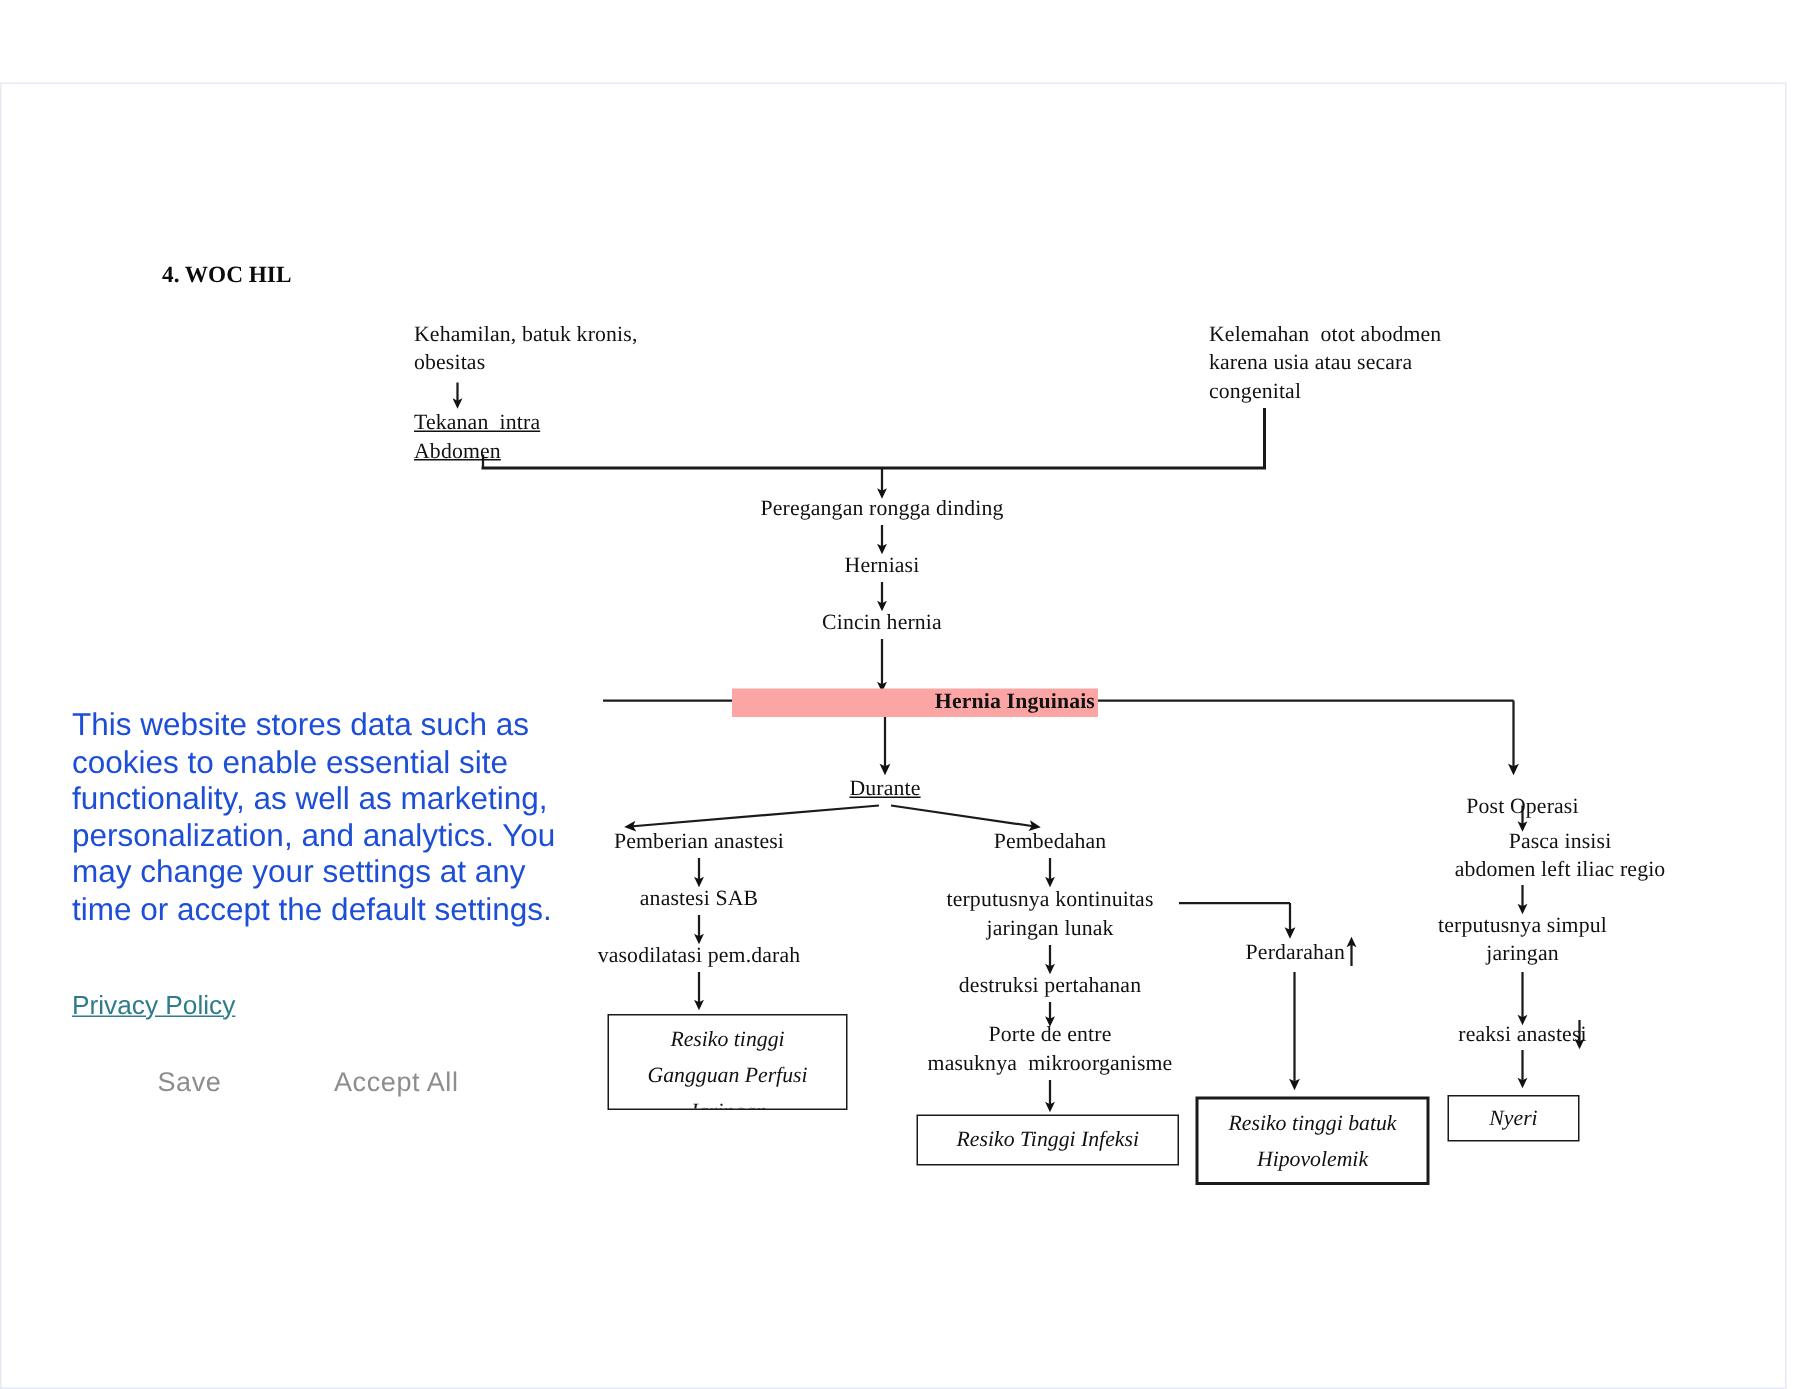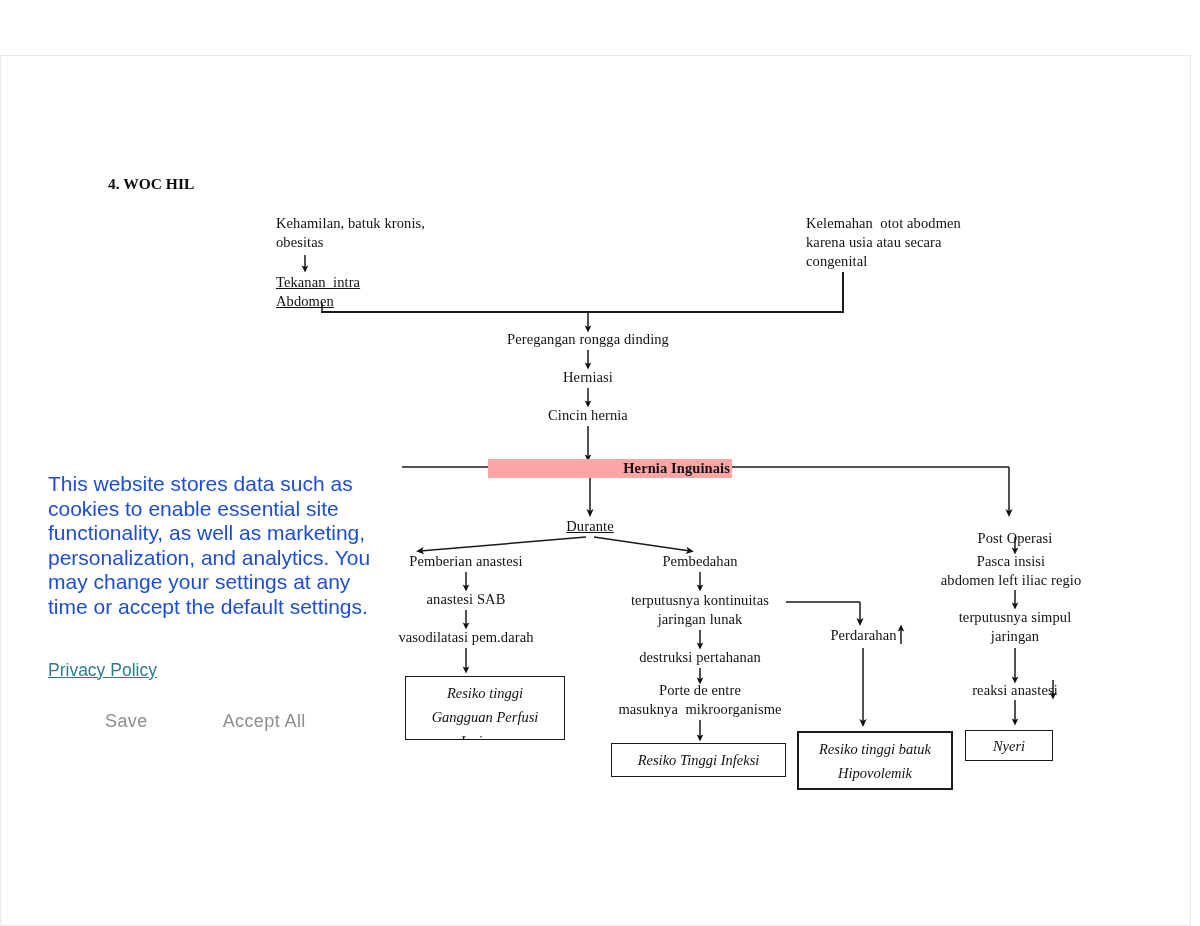--- a/index.html
+++ b/index.html
@@ -223,21 +223,21 @@
     <div class="node center" style="left:610px; top:591px; width:180px;">terputusnya kontinuitas
 jaringan lunak</div>
 
     <div class="node center" style="left:610px; top:648px; width:180px;">destruksi pertahanan</div>
 
     <div class="node center" style="left:600px; top:681px; width:200px;">Porte de entre
 masuknya  mikroorganisme</div>
 
     <div class="node center" style="left:806px; top:626px; width:115px;">Perdarahan</div>
 
-    <div class="node center" style="left:916px; top:552px; width:190px;">Pasca insisi
+    <div class="node center" style="left:945px; top:552px; width:190px;">Pasca insisi
 abdomen left iliac regio</div>
 
     <div class="node center" style="left:930px; top:608px; width:170px;">terputusnya simpul
 jaringan</div>
 
     <div class="node center" style="left:945px; top:681px; width:140px;">reaksi anastesi</div>
 
     <div class="box" style="left:405px; top:676px; width:160px; height:64px; padding-top:4px;">
       <div class="btxt">Resiko tinggi</div>
       <div class="btxt">Gangguan Perfusi</div>

